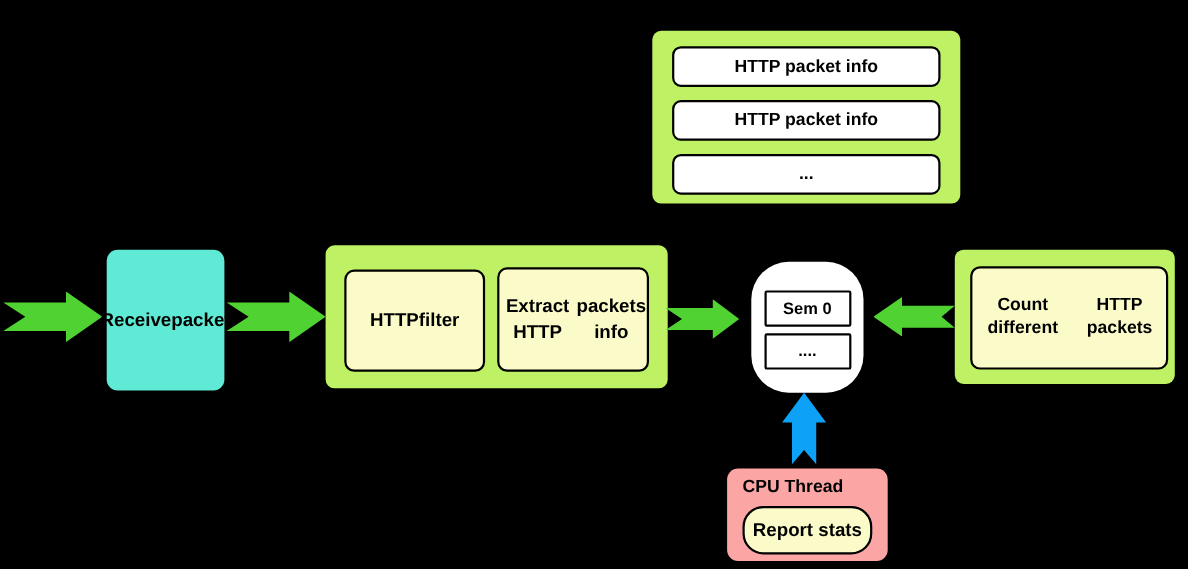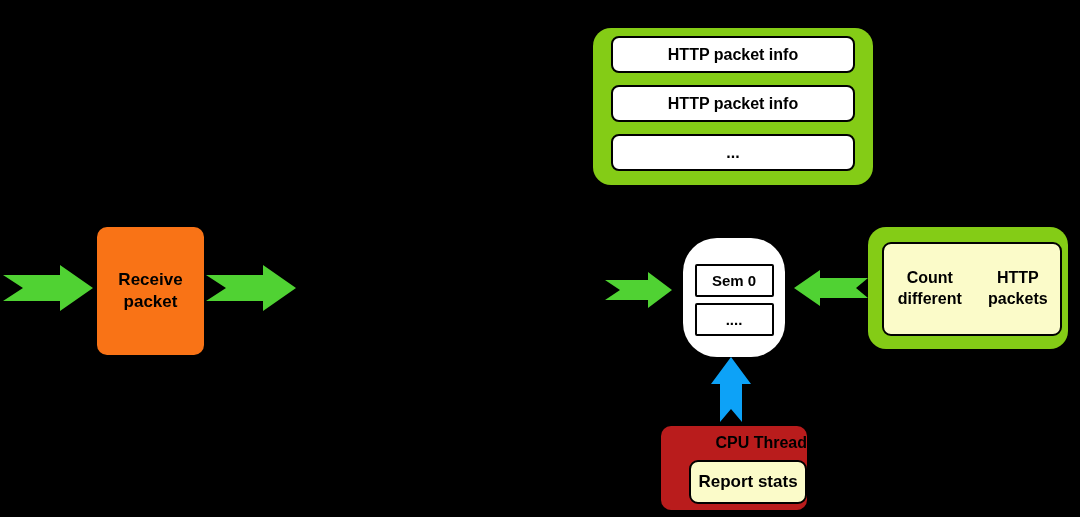--- a/index.html
+++ b/index.html
@@ -7,21 +7,21 @@
     position: relative;
     width: 1080px;
     height: 517px;
     background: #000;
     font-family: "Liberation Sans", sans-serif;
     font-weight: bold;
     color: #000;
     overflow: hidden;
   }
   .node { position: absolute; box-sizing: border-box; }
-  .green-container { background: #84cc16; border-radius: 18px; justify-content: flex-end; }
+  .green-container { background: #bef264; border-radius: 8px; }
   .cream-box {
     background: #fbfbc9;
     border: 2px solid #000;
     border-radius: 9px;
     display: flex; flex-direction: row;
     align-items: center; justify-content: center;
     text-align: center;
   }
   .white-pill {
     background: #fff;
@@ -29,45 +29,45 @@
     border-radius: 8px;
     display: flex; align-items: center; justify-content: center;
     font-size: 16px;
   }
   .queue {
     display: flex; flex-direction: column;
     padding: 14px 18px; gap: 12px;
   }
   .queue .white-pill { height: 33px; flex: none; }
   .orange-box {
-    background: #f97316; border-radius: 10px;
-    display: flex; flex-direction: column;
+    background: #5eead4; border-radius: 10px;
+    display: flex; flex-direction: row;
     align-items: center; justify-content: center;
     text-align: center; font-size: 17px; line-height: 1.28;
   }
   .line { display: block; }
   .fs17 { font-size: 17px; line-height: 1.3; }
   .fs16 { font-size: 16px; line-height: 1.3; }
   .sem-pool {
     background: #fff; border-radius: 34px;
     display: flex; flex-direction: column;
     align-items: center; padding-top: 26px; gap: 6px;
   }
   .sem-box {
     width: 75px; height: 29px; flex: none;
     background: #fff; border: 2px solid #000; border-radius: 2px;
     display: flex; align-items: center; justify-content: center;
     font-size: 15px;
   }
   .cpu-box {
-    background: #b91c1c; border-radius: 10px;
-    display: flex; flex-direction: column; align-items: flex-end; padding-left: 14px;
+    background: #fca5a5; border-radius: 10px;
+    display: flex; flex-direction: column; align-items: flex-start; padding-left: 14px;
   }
   .cpu-title { font-size: 16px; margin-top: 8px; }
-  .report-box { width: 114px; height: 40px; margin-top: 8px; font-size: 17px; }
+  .report-box { width: 114px; height: 40px; margin-top: 8px; font-size: 17px; border-radius: 19px; }
   .gap-line { height: 21px; }
   svg { display: block; }
 </style>
 </head>
 <body>
 
 <div class="canvas">
 
   <div class="node green-container queue" style="left:593px; top:28px; width:280px; height:157px;">
     <div class="white-pill">
@@ -87,20 +87,30 @@
 
   <div class="node orange-box" style="left:97px; top:227px; width:107px; height:128px;">
     <span class="line">Receive</span>
     <span class="line">packet</span>
   </div>
 
   <svg class="node" style="left:206px; top:265px;" width="90" height="46" viewBox="0 0 90 46">
     <polygon points="0,10 57,10 57,0 90,23 57,46 57,36 0,36 20,23" fill="#50d233"></polygon>
   </svg>
 
+  <div class="node green-container" style="left:296px; top:223px; width:311px; height:130px;">
+    <div class="node cream-box fs17" style="left:17px; top:22px; width:128px; height:93px;">
+      <span class="line">HTTP</span>
+      <span class="line">filter</span>
+    </div>
+    <div class="node cream-box fs17" style="left:156px; top:20px; width:138px; height:95px;">
+      <span class="line">Extract HTTP</span>
+      <span class="line">packets info</span>
+    </div>
+  </div>
 
   <svg class="node" style="left:605px; top:272px;" width="67" height="36" viewBox="0 0 67 36">
     <polygon points="0,8 43,8 43,0 67,18 43,36 43,28 0,28 15,18" fill="#50d233"></polygon>
   </svg>
 
   <div class="node sem-pool" style="left:683px; top:238px; width:102px; height:119px;">
     <div class="sem-box">
       <span>Sem 0</span>
     </div>
     <div class="sem-box">

